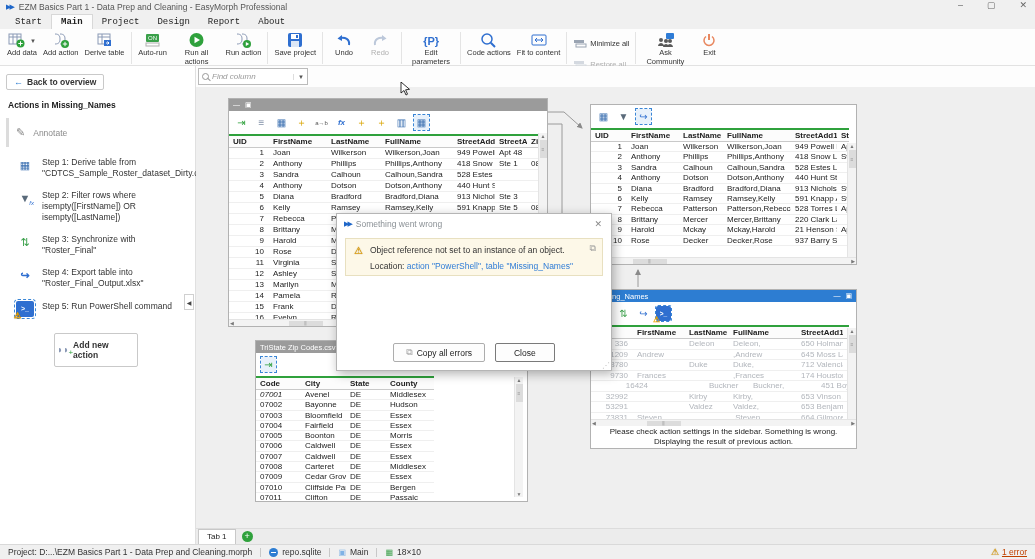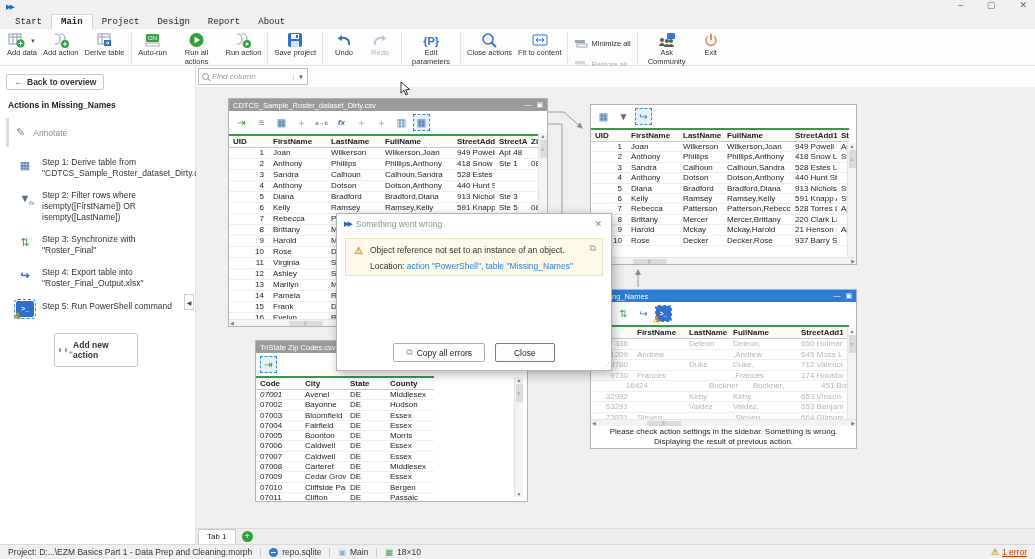--- a/index.html
+++ b/index.html
@@ -138,20 +138,21 @@
   .ewarn { color:#f0a500; font-size:9px; text-shadow:0 0 1px #7a5800; }
   .error-link a { font-size:8.5px; color:#c04000; text-decoration:underline; }
 </style>
 </head>
 <body>
 
 <div id="app">
 
   <div class="titlebar">
     <span class="logo">▶▶</span>
+    <span class="wtitle">EZM Basics Part 1 - Data Prep and Cleaning - EasyMorph Professional</span>
     <span class="wctrls">
       <span>–</span>
       <span>▢</span>
       <span>✕</span>
     </span>
   </div>
 
   <div class="menubar">
     <span class="mitem">Start</span>
     <span class="mitem active">Main</span>
@@ -266,21 +267,21 @@
       <span class="rlabel">Edit parameters</span>
     </div>
     <div class="rdiv"></div>
     <div class="rbtn">
       <span class="ricon">
         <svg width="17" height="17">
             <circle cx="7" cy="7" r="5" fill="none" stroke="#2f6fd0" stroke-width="1.5"></circle>
             <path d="M10.8 10.8L15 15" stroke="#2f6fd0" stroke-width="2"></path>
           </svg>
       </span>
-      <span class="rlabel">Close actions</span>
+      <span class="rlabel">Code actions</span>
     </div>
     <div class="rbtn">
       <span class="ricon">
         <svg width="18" height="17">
             <rect x="2" y="3" width="14" height="10" rx="1" fill="none" stroke="#2f6fd0"></rect>
             <path d="M5 8h8M5 8l2-2M5 8l2 2M13 8l-2-2M13 8l-2 2" stroke="#2f6fd0" fill="none"></path>
           </svg>
       </span>
       <span class="rlabel">Fit to content</span>
     </div>
@@ -377,21 +378,20 @@
           <path d="M0 0L6 3L0 6z" fill="#8a8a8a"></path>
         </marker>
       </defs>
       <path d="M352 46 H368 L386 62" fill="none" stroke="#9a9a9a" marker-end="url(#arr)"></path>
       <path d="M352 58 H366 V237 H388" fill="none" stroke="#9a9a9a" marker-end="url(#arr)"></path>
       <path d="M442 221 V204" fill="none" stroke="#9a9a9a" marker-end="url(#arr)"></path>
     </svg>
 
     <div class="win" style="left:32px; top:32px; width:320px; height:229px;">
       <div class="wtbar">
-        <span class="wtname">CDTCS_Sample_Roster_dataset_Dirty.csv</span>
         <span class="wbtns">
             <span>—</span>
             <span>▣</span>
           </span>
       </div>
       <div class="wtools">
           <span class="tico" style="color: rgb(47, 161, 60);">⇥</span>
           <span class="tico" style="color: rgb(128, 144, 168);">≡</span>
           <span class="tico" style="color: rgb(58, 111, 176);">▦</span>
           <span class="tico" style="color: rgb(217, 164, 0);">＋</span>

